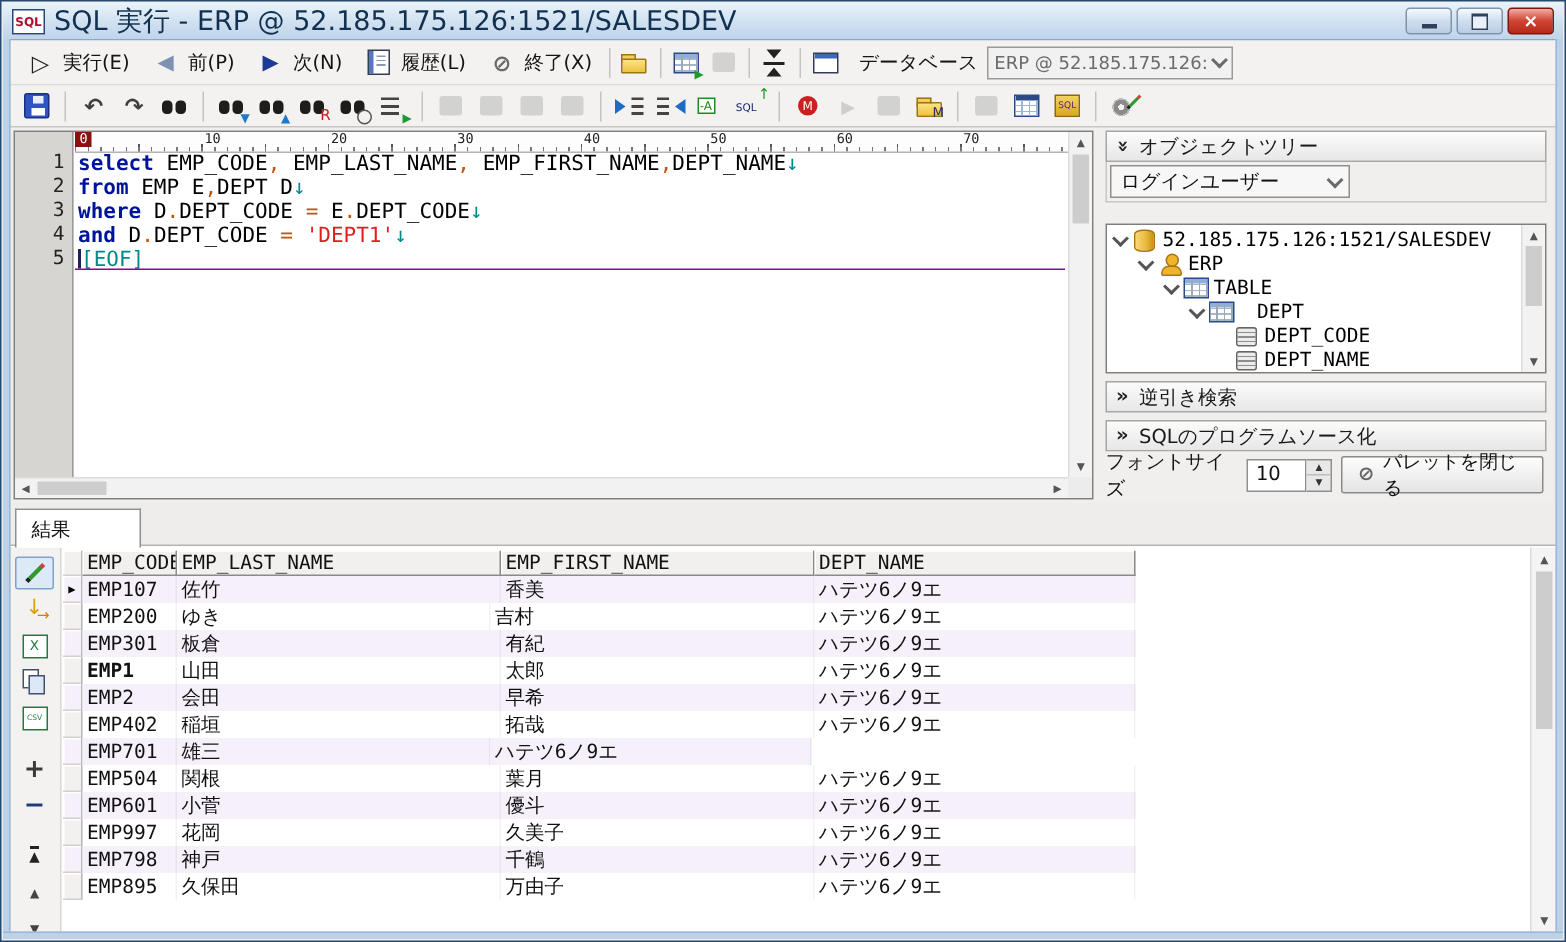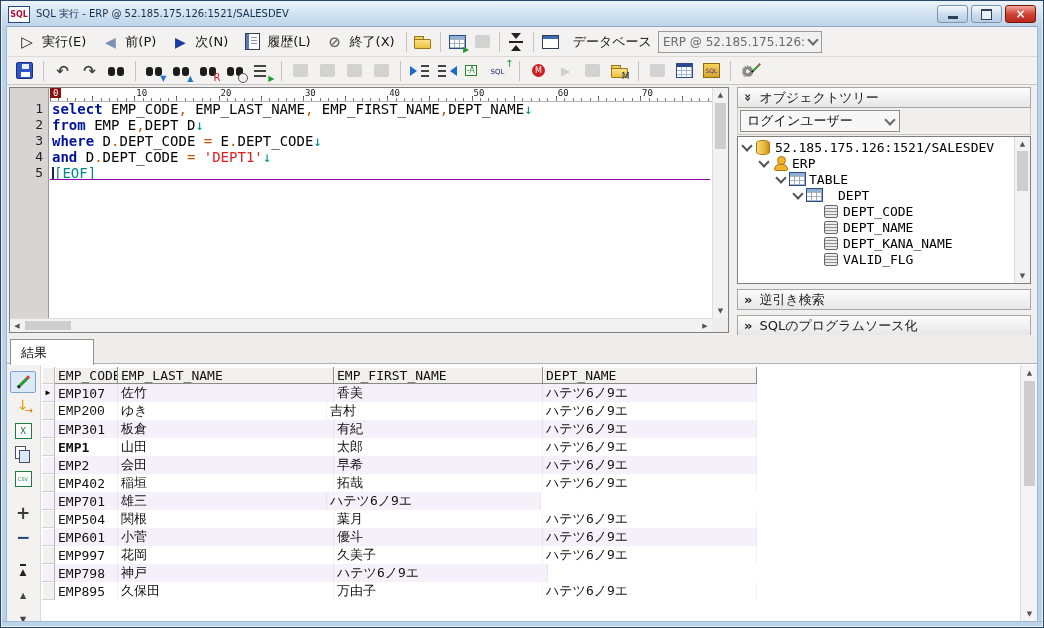--- a/index.html
+++ b/index.html
@@ -6,21 +6,21 @@
   body{width:1044px;height:628px;position:relative;font-family:"DejaVu Sans",sans-serif;font-size:13px;color:#111;background:#f0efed;overflow:hidden;}
   .window{position:absolute;inset:0;border:1px solid #24486e;background:#f0efed;box-sizing:border-box;}
   .frame{position:absolute;background:#bcd2e8;z-index:5;}
   .frame.l{left:1px;top:25px;bottom:1px;width:4px;border-right:1px solid #9db8d4;}
   .frame.r{right:1px;top:25px;bottom:1px;width:4px;border-left:1px solid #9db8d4;}
   .frame.b{left:1px;right:1px;bottom:1px;height:4px;border-top:1px solid #9db8d4;}
 
   
   .titlebar{position:absolute;left:1px;top:1px;right:1px;height:25px;background:linear-gradient(#eaf3fb,#cfe0f0 55%,#c0d5ea);border-bottom:1px solid #8aa8c8;display:flex;align-items:center;padding:0 6px;box-sizing:border-box;}
   .appicon{width:20px;height:15px;background:#fdfdfd;border:1px solid #28487c;color:#b01030;font-weight:bold;font-size:8px;display:flex;align-items:center;justify-content:center;margin-right:6px;flex:0 0 auto;}
-  .title-text{font-size:10px;color:#12304f;white-space:nowrap;overflow:hidden;}
+  .title-text{font-size:18px;color:#12304f;white-space:nowrap;overflow:hidden;}
   .winbtns{margin-left:auto;display:flex;gap:3px;}
   .wbtn{width:29px;height:16px;border:1px solid #7e94aa;border-radius:3px;background:linear-gradient(#f5fafe,#cedeee 50%,#b9cde2);display:flex;align-items:center;justify-content:center;}
   .wbtn.close{background:linear-gradient(#f2aba0,#d0structure4434 50%,#b42a1a);background:linear-gradient(#f2aba0,#d04434 50%,#b42a1a);border-color:#7c150a;color:#fff;font-weight:bold;font-size:12px;line-height:1;}
   .glyph-min{width:10px;height:3px;background:#30405a;margin-top:6px;}
   .glyph-max{width:9px;height:8px;border:1px solid #30405a;border-top-width:2px;background:#e8f0f8;}
 
   
   .tb1{position:absolute;left:5px;right:5px;top:26px;height:30px;background:#f3f2f0;border-bottom:1px solid #dddad5;display:flex;align-items:center;padding:0 4px;box-sizing:border-box;}
   .tb2{position:absolute;left:5px;right:5px;top:56px;height:28px;background:#f3f2f0;border-bottom:1px solid #c9c6c1;display:flex;align-items:center;padding:0 6px;box-sizing:border-box;}
   .mbtn{display:inline-flex;align-items:center;gap:5px;height:24px;padding:0 7px;border-radius:2px;font-size:13px;color:#141414;}
@@ -124,21 +124,21 @@
 
   
   .rpanel{position:absolute;left:736px;top:86px;width:294px;height:246px;}
   .secbar{height:21px;background:linear-gradient(#fcfcfc,#e7e7e7);border:1px solid #a6a6a6;display:flex;align-items:center;padding:0 6px;box-sizing:border-box;font-size:13px;color:#1a1a1a;gap:7px;}
   .sechev{font-weight:bold;color:#222;font-size:13px;display:inline-block;line-height:1;}
   .sechev.open{transform:rotate(90deg);}
   .combo-row{height:27px;display:flex;align-items:center;background:#f0efed;border:1px solid #c8c8c8;border-top:none;box-sizing:border-box;padding-left:2px;}
   .combo2{display:inline-flex;align-items:center;height:22px;border:1px solid #8f8f8f;background:#f7f7f7;box-sizing:border-box;}
   .combo2 .val{padding:0 6px;font-size:13px;color:#111;width:128px;}
   .combo2 .arr{width:18px;align-self:stretch;display:flex;align-items:center;justify-content:center;}
-  .treebox{height:148px;background:#fff;border:1px solid #7e7e7e;box-sizing:border-box;position:relative;overflow:hidden;margin-top:1px;}
+  .treebox{height:100px;background:#fff;border:1px solid #7e7e7e;box-sizing:border-box;position:relative;overflow:hidden;margin-top:14px;}
   .treeinner{position:absolute;left:2px;top:2px;right:17px;bottom:0;overflow:hidden;}
   .trow{height:16px;display:flex;align-items:center;font-family:"DejaVu Sans Mono",monospace;font-size:13px;color:#000;white-space:nowrap;}
   .trow .tchev{width:14px;display:flex;justify-content:center;flex:0 0 auto;}
   .trow .ticon{width:18px;display:flex;justify-content:center;flex:0 0 auto;}
   .tchev .chev{border-color:#555;}
   .treescroll{position:absolute;right:0;top:0;bottom:0;width:16px;background:#f2f2f2;border-left:1px solid #dcdcdc;box-sizing:border-box;}
   .gap{height:5px;}
   .fontrow{height:27px;display:flex;align-items:center;background:#f0efed;padding:2px 0;gap:6px;}
   .fontlabel{font-size:13px;color:#141414;}
   .spin{display:flex;height:22px;}
@@ -626,21 +626,21 @@
             <span class="gc gsel" style="width: 13px; height: 18px;">
               <span class="marker">▶</span>
             </span>
             <span class="gc" style="width: 63px; flex: 0 0 auto;">EMP107</span>
             <span class="gc" style="width: 216px; flex: 0 0 auto;">佐竹</span>
             <span class="gc" style="width: 209px; flex: 0 0 auto;">香美</span>
             <span class="gc" style="width: 214px; flex: 0 0 auto;">ハテツ6ノ9エ</span>
           </div>
           <div class="grow">
             <span class="gc gsel" style="width: 13px; height: 18px;"></span>
-            <span class="gc" style="width: 63px; flex: 0 0 auto; font-family: Liberation Mono, monospace;">EMP200</span>
+            <span class="gc" style="width: 63px; flex: 0 0 auto;">EMP200</span>
             <span class="gc" style="width: 209px; flex: 0 0 auto;">ゆき</span>
             <span class="gc" style="width: 216px; flex: 0 0 auto;">吉村</span>
             <span class="gc" style="width: 214px; flex: 0 0 auto;">ハテツ6ノ9エ</span>
           </div>
           <div class="grow odd">
             <span class="gc gsel" style="width: 13px; height: 18px;"></span>
             <span class="gc" style="width: 63px; flex: 0 0 auto;">EMP301</span>
             <span class="gc" style="width: 216px; flex: 0 0 auto;">板倉</span>
             <span class="gc" style="width: 209px; flex: 0 0 auto;">有紀</span>
             <span class="gc" style="width: 214px; flex: 0 0 auto;">ハテツ6ノ9エ</span>
@@ -690,20 +690,21 @@
             <span class="gc gsel" style="width: 13px; height: 18px;"></span>
             <span class="gc" style="width: 63px; flex: 0 0 auto;">EMP997</span>
             <span class="gc" style="width: 216px; flex: 0 0 auto;">花岡</span>
             <span class="gc" style="width: 209px; flex: 0 0 auto;">久美子</span>
             <span class="gc" style="width: 214px; flex: 0 0 auto;">ハテツ6ノ9エ</span>
           </div>
           <div class="grow odd">
             <span class="gc gsel" style="width: 13px; height: 18px;"></span>
             <span class="gc" style="width: 63px; flex: 0 0 auto;">EMP798</span>
             <span class="gc" style="width: 216px; flex: 0 0 auto;">神戸</span>
+            <span class="gc" style="width: 209px; flex: 0 0 auto;">千鶴</span>
             <span class="gc" style="width: 214px; flex: 0 0 auto;">ハテツ6ノ9エ</span>
           </div>
           <div class="grow">
             <span class="gc gsel" style="width: 13px; height: 18px;"></span>
             <span class="gc" style="width: 63px; flex: 0 0 auto;">EMP895</span>
             <span class="gc" style="width: 216px; flex: 0 0 auto;">久保田</span>
             <span class="gc" style="width: 209px; flex: 0 0 auto;">万由子</span>
             <span class="gc" style="width: 214px; flex: 0 0 auto;">ハテツ6ノ9エ</span>
           </div>
         </div>

